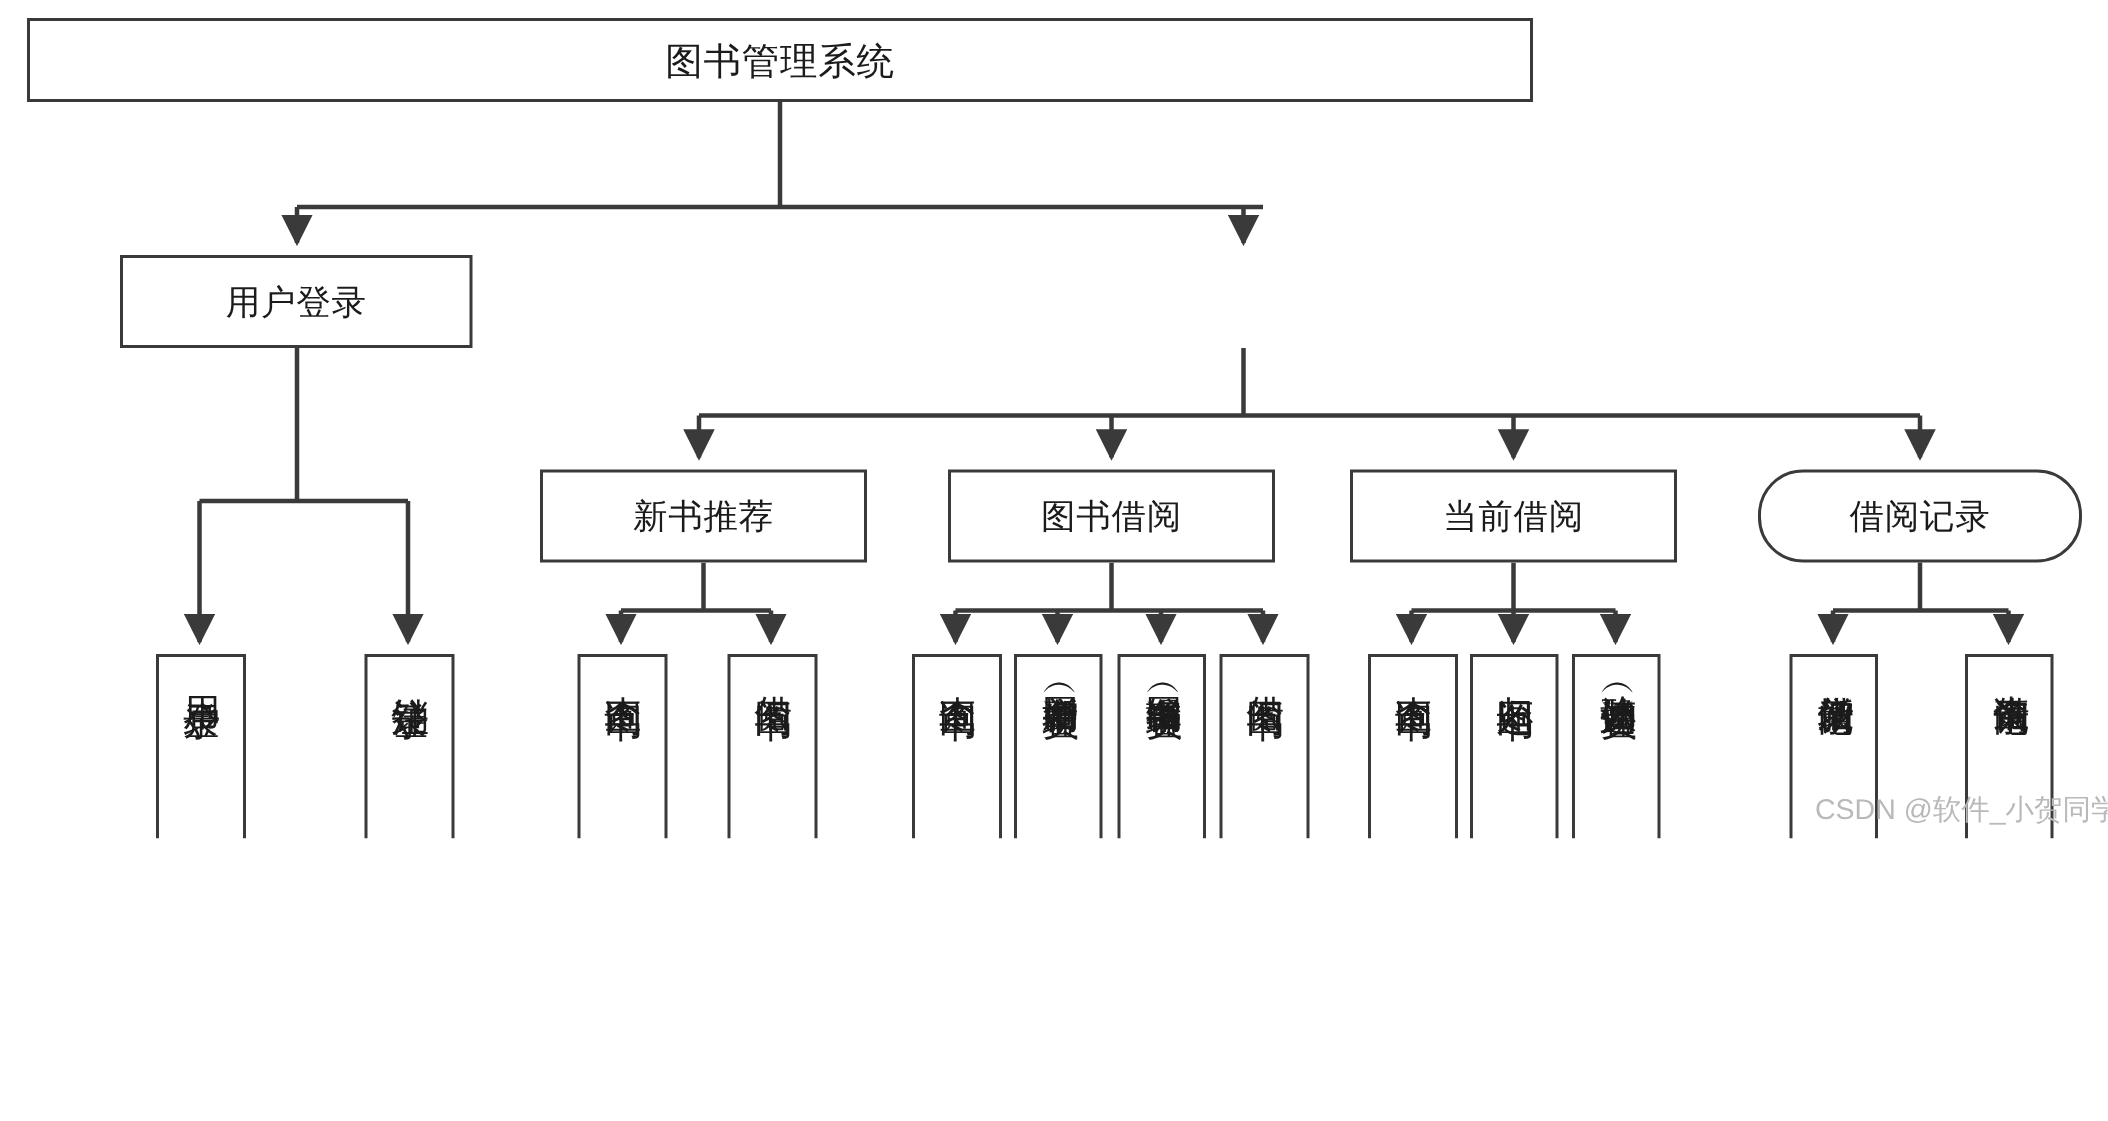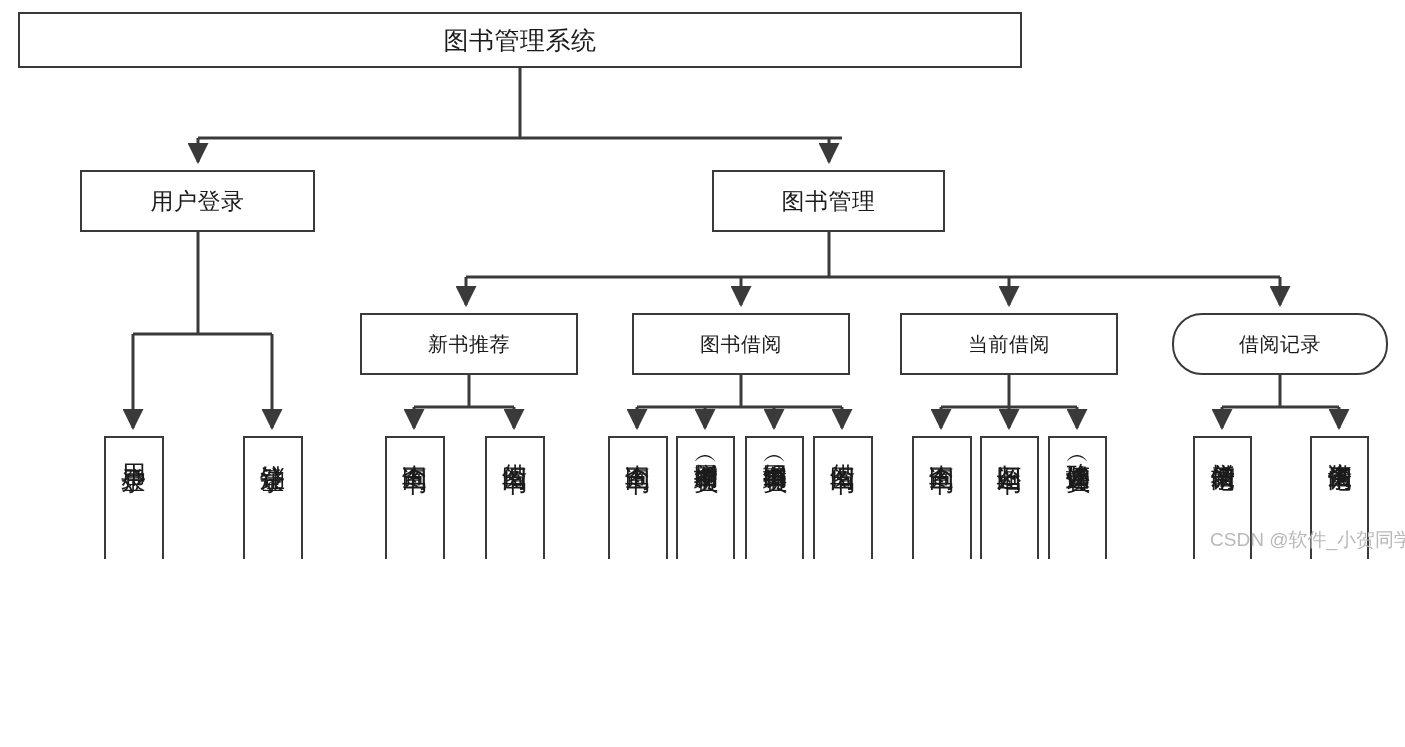--- a/index.html
+++ b/index.html
@@ -50,21 +50,21 @@
   .node.root .node-label { font-size: 25px; }
 
   .node.lvl2 {
     height: 62px;
   }
   .node.lvl2 .node-label { font-size: 23px; }
 
   .node.lvl3 {
     height: 62px;
   }
-  .node.lvl3 .node-label { font-size: 20px; }
+  .node.lvl3 .node-label { font-size: 23px; }
 
   .node.leaf {
     top: 436px;
     height: 299px;
     align-items: flex-start;
     justify-content: center;
     padding-top: 6px;
   }
   .node.leaf .node-label {
     writing-mode: vertical-rl;
@@ -145,23 +145,20 @@
     </g>
   </svg>
 
   <div class="node root">
     <span class="node-label">图书管理系统</span>
   </div>
 
   <div class="node lvl2" style="left:80px; top:170px; width:235px;">
     <span class="node-label">用户登录</span>
   </div>
-  <div class="node lvl2" style="left:712px; top:170px; width:233px;">
-    <span class="node-label">图书管理</span>
-  </div>
 
   <div class="node lvl3" style="left:360px; top:313px; width:218px;">
     <span class="node-label">新书推荐</span>
   </div>
   <div class="node lvl3" style="left:900px; top:313px; width:218px;">
     <span class="node-label">当前借阅</span>
   </div>
   <div class="node lvl3" style="left:632px; top:313px; width:218px;">
     <span class="node-label">图书借阅</span>
   </div>

